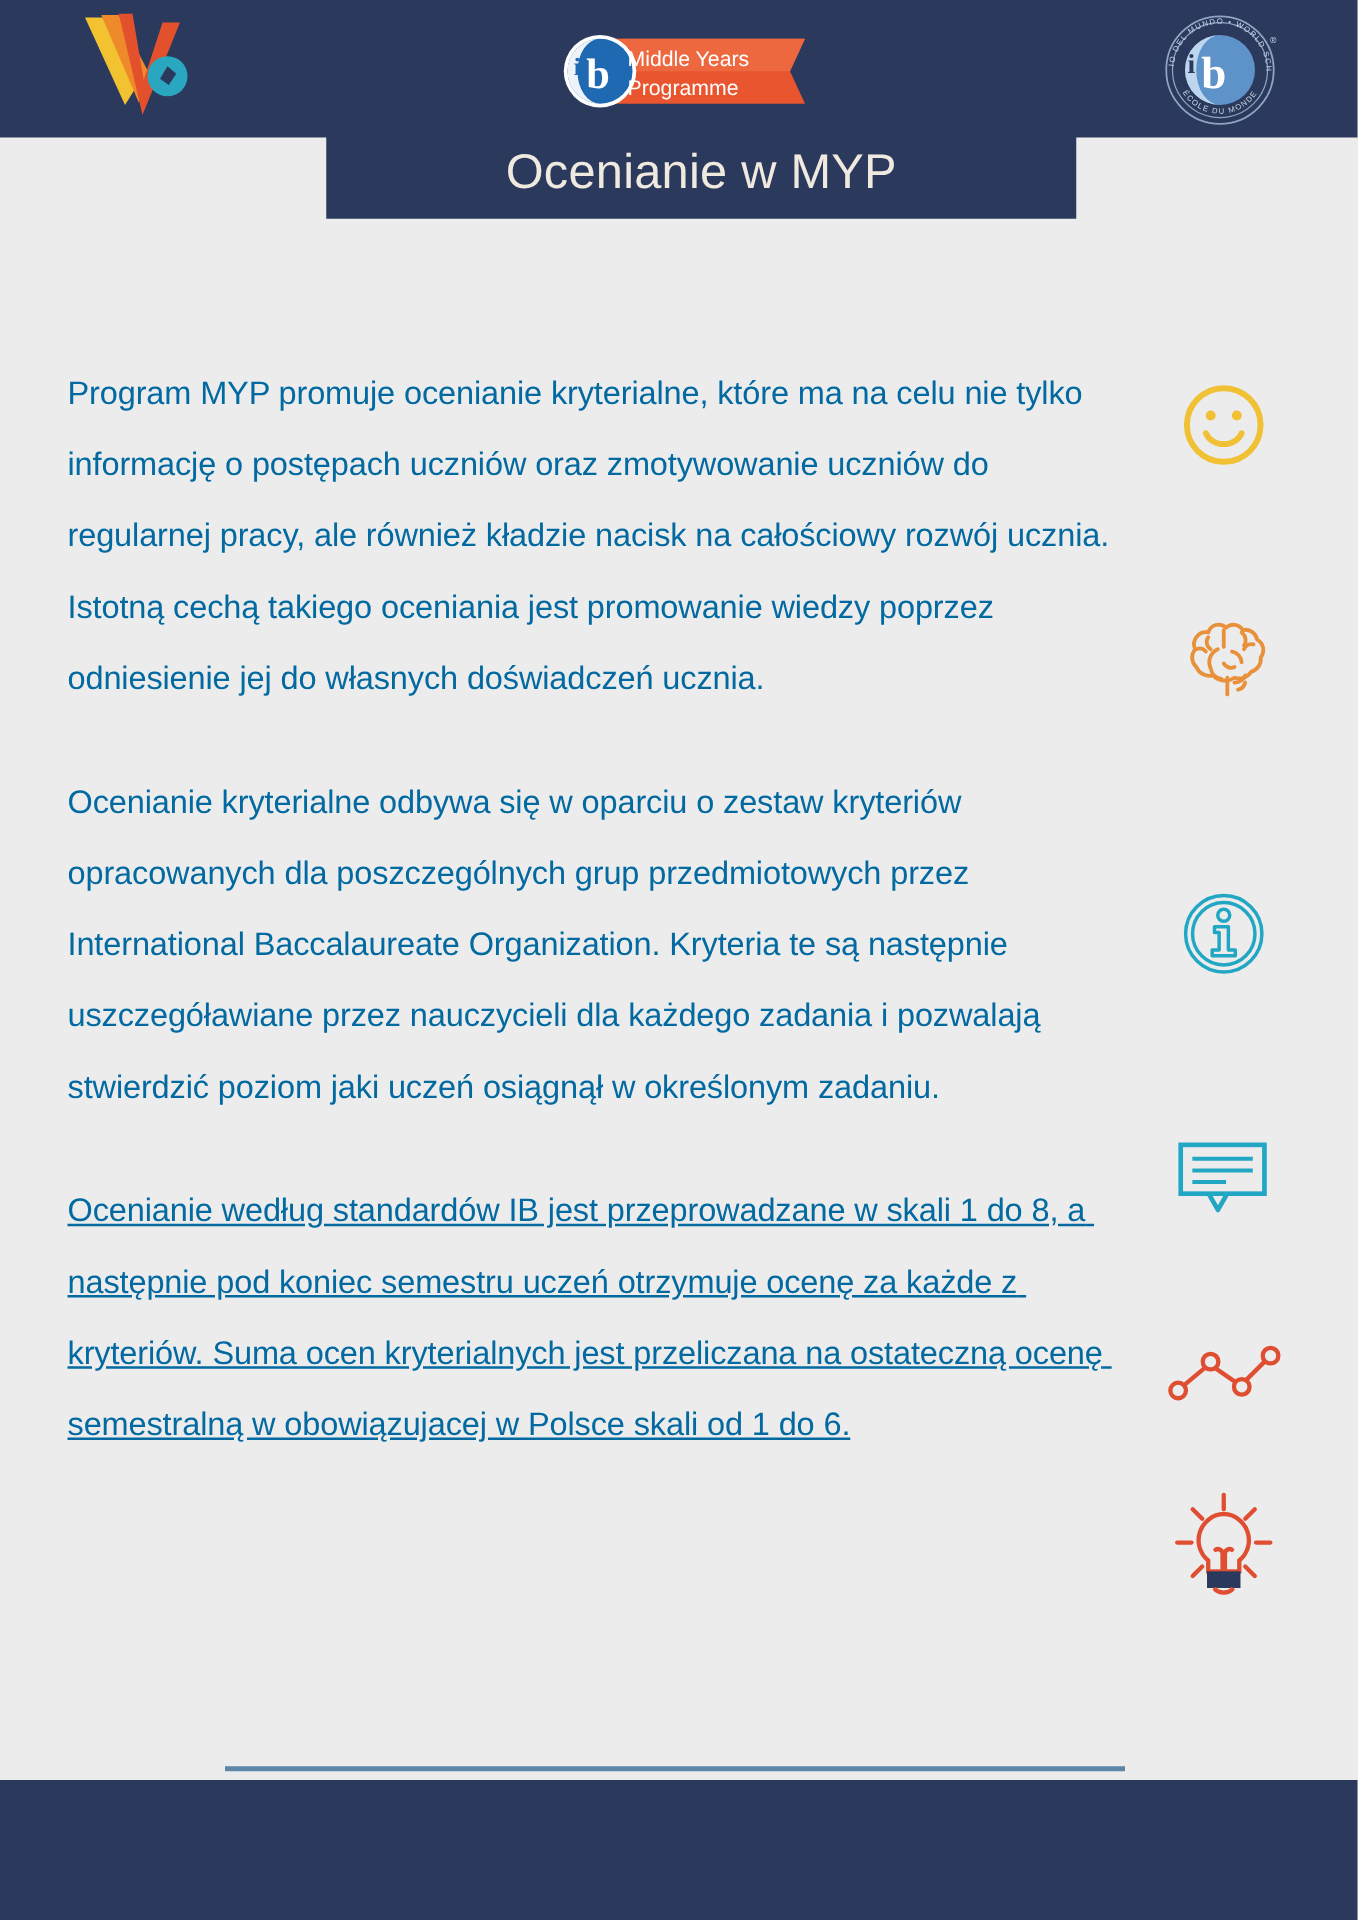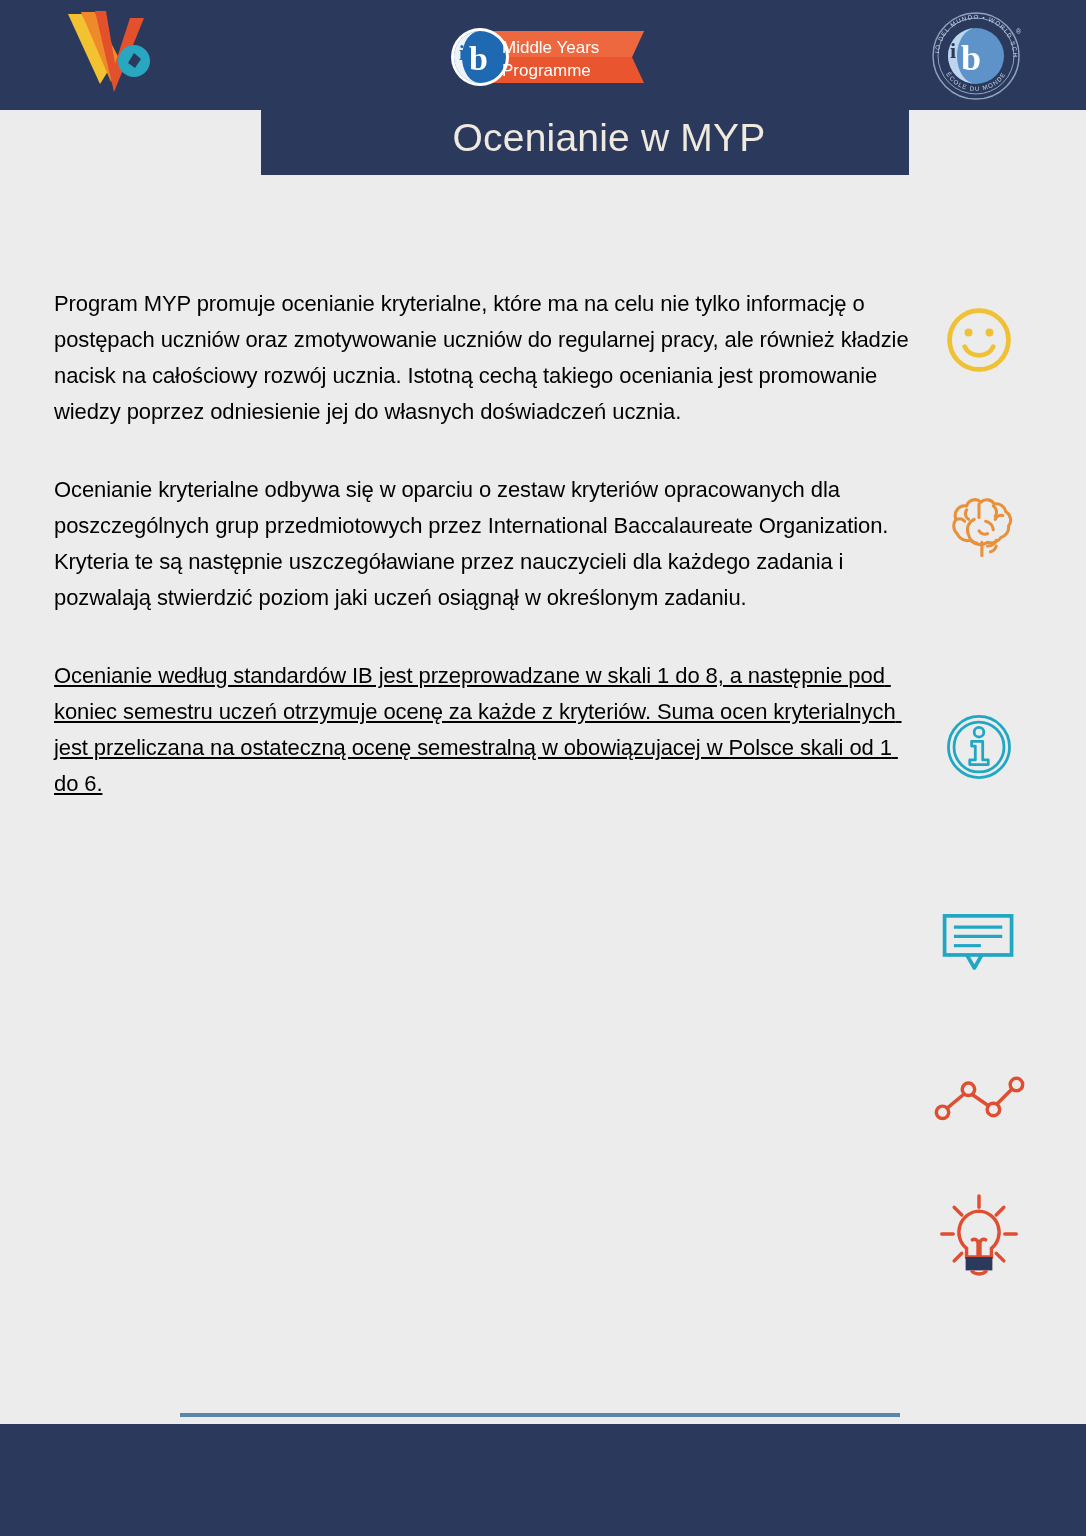--- a/index.html
+++ b/index.html
@@ -55,41 +55,40 @@
   #title-block {
     position: absolute;
     left: 261px;
     top: 100px;
     width: 600px;
     height: 75px;
     background: #2b3a5c;
     display: flex;
     align-items: center;
     justify-content: center;
-    padding-left: 48px;
   }
   #page-title {
     color: #efe9e0;
     font-size: 39px;
     font-weight: 400;
     letter-spacing: 0.2px;
     line-height: 1;
   }
 
   
   #content {
     position: absolute;
     left: 54px;
     top: 286px;
     width: 856px;
   }
   .paragraph {
-    color: #000000;
-    font-size: 22px;
-    line-height: 36px;
+    color: #0369a1;
+    font-size: 26px;
+    line-height: 57px;
     margin: 0 0 42px 0;
     letter-spacing: -0.1px;
     white-space: pre-wrap;
   }
   .paragraph:last-child { margin-bottom: 0; text-decoration: underline; }
 
   
   #icon-rail {
     position: absolute;
     left: 924px;

